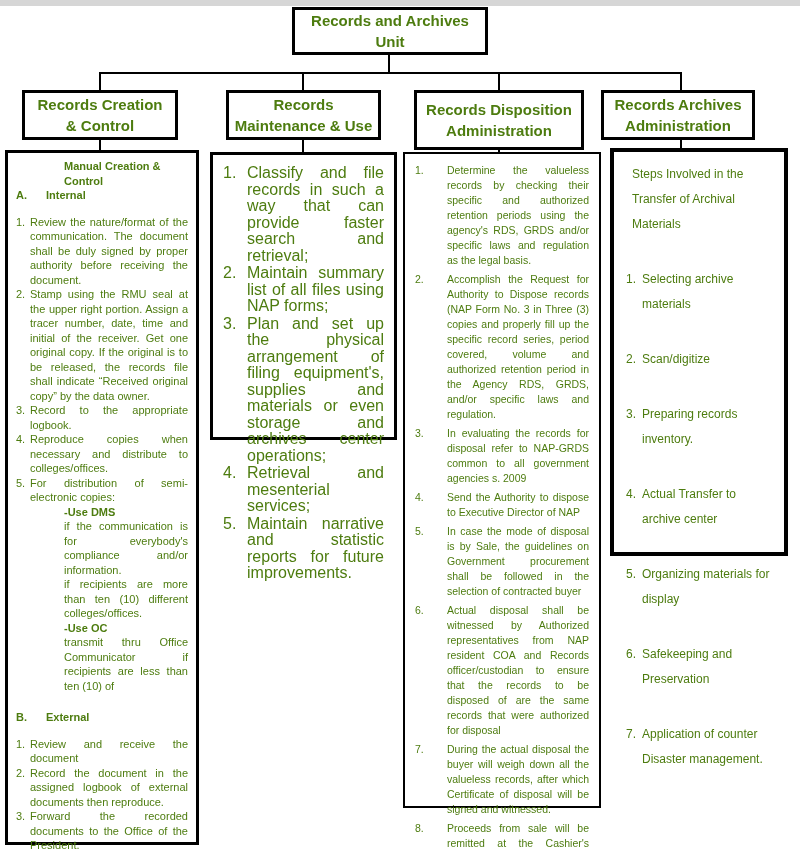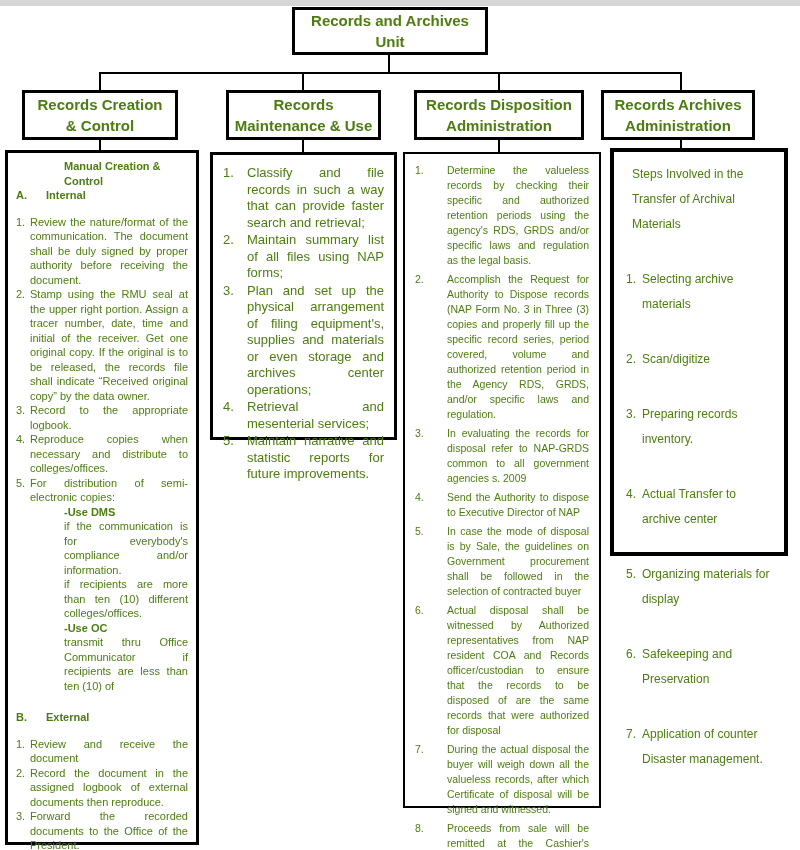--- a/index.html
+++ b/index.html
@@ -16,21 +16,21 @@
   .blk .num{display:inline-block;text-indent:0;}
   .bold{font-weight:700;}
   .sec{font-weight:700;padding-left:30px;text-indent:-30px;}
   .sec .num{width:30px;}
   .it{padding-left:14px;text-indent:-14px;text-align:justify;}
   .it .num{width:14px;}
   .plain{text-align:justify;}
   .sp{margin-top:12px;}
   .sp2{margin-top:17px;}
   
-  #c2 .content{font-size:13px;line-height:16.5px;padding:10px 10px;}
+  #c2 .content{font-size:16px;line-height:16.5px;padding:10px 10px;}
   .c2it{padding-left:24px;text-indent:-24px;text-align:justify;margin-bottom:1px;}
   .c2it .num{display:inline-block;width:24px;text-indent:0;}
   
   #c3 .content{font-size:10.5px;line-height:15px;padding:9px 10px;}
   .c3it{padding-left:32px;text-indent:-32px;text-align:justify;margin-bottom:4px;}
   .c3it .num{display:inline-block;width:32px;text-indent:0;}
   
   #c4 .content{font-size:12px;line-height:25px;padding:10px 12px;}
   .c4intro{padding-left:6px;margin-bottom:2px;}
   .c4it{padding-left:16px;text-indent:-16px;margin-top:30px;}
@@ -59,21 +59,21 @@
   </div>
 
   <div class="box hdr" style="left:226px;top:90px;width:155px;height:50px;">
     <div>Records</div>
     <div>Maintenance &amp; Use</div>
   </div>
   <div class="box hdr" style="left:22px;top:90px;width:156px;height:50px;">
     <div>Records Creation</div>
     <div>&amp; Control</div>
   </div>
-  <div class="box hdr" style="left:414px;top:90px;width:170px;height:50px;">
+  <div class="box hdr" style="left:414px;top:90px;width:170px;height:60px;">
     <div>Records Disposition</div>
     <div>Administration</div>
   </div>
   <div class="box hdr" style="left:601px;top:90px;width:154px;height:50px;">
     <div>Records Archives</div>
     <div>Administration</div>
   </div>
 
   <div id="c1" class="box" style="left:5px;top:150px;width:194px;height:695px;border-width:3px;">
     <div class="content">

